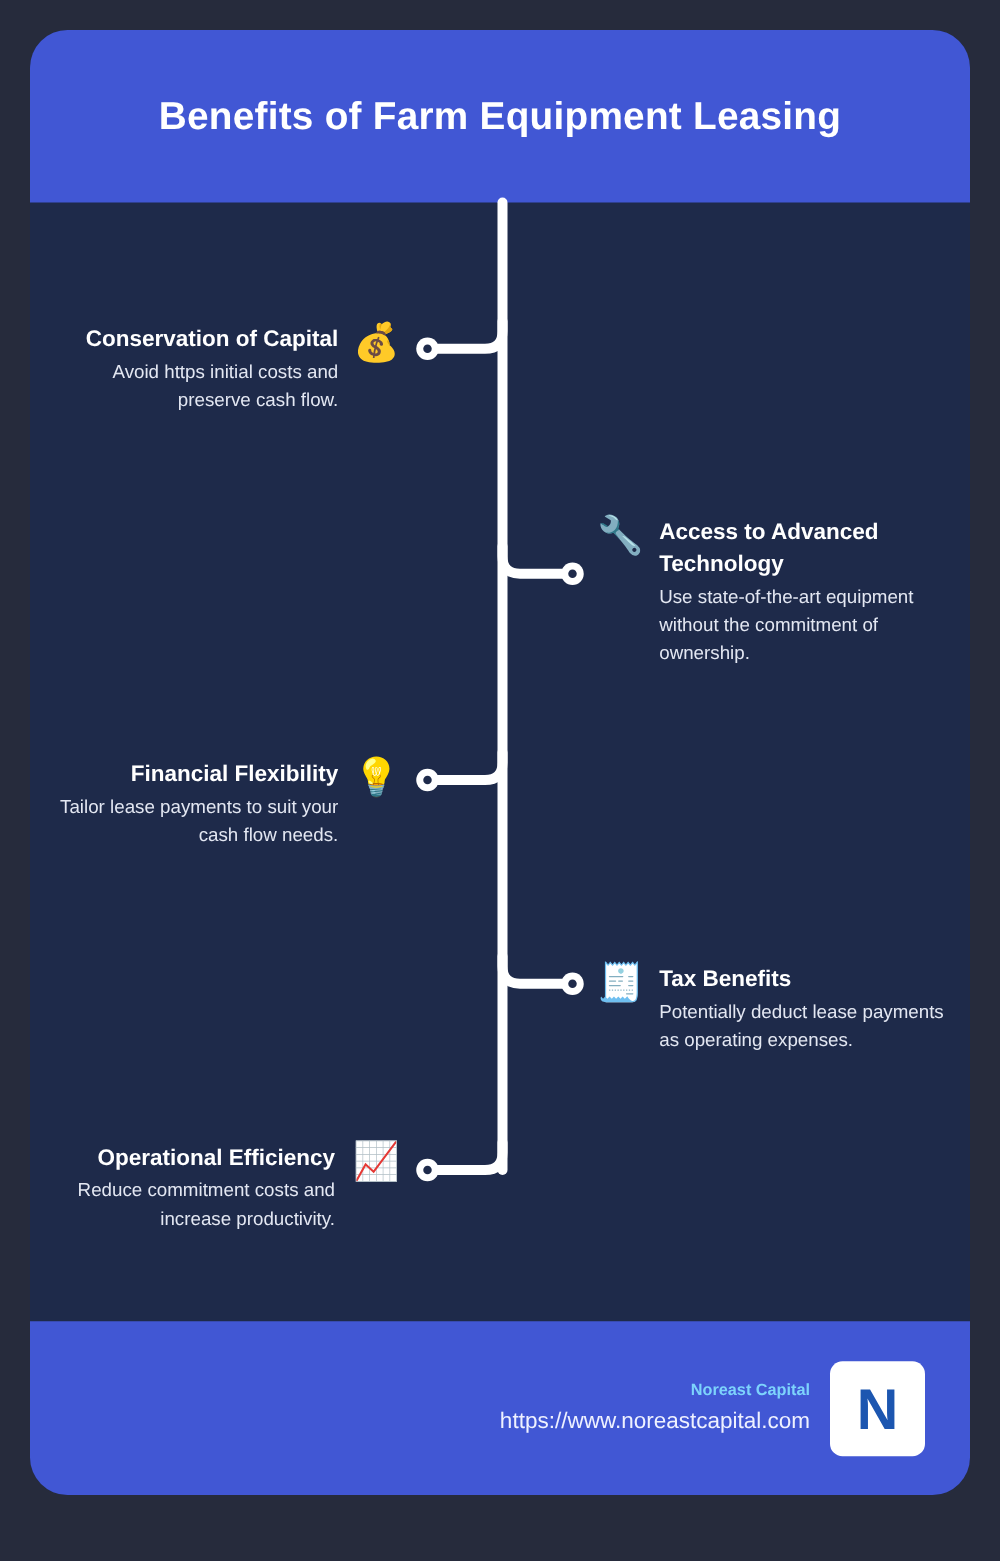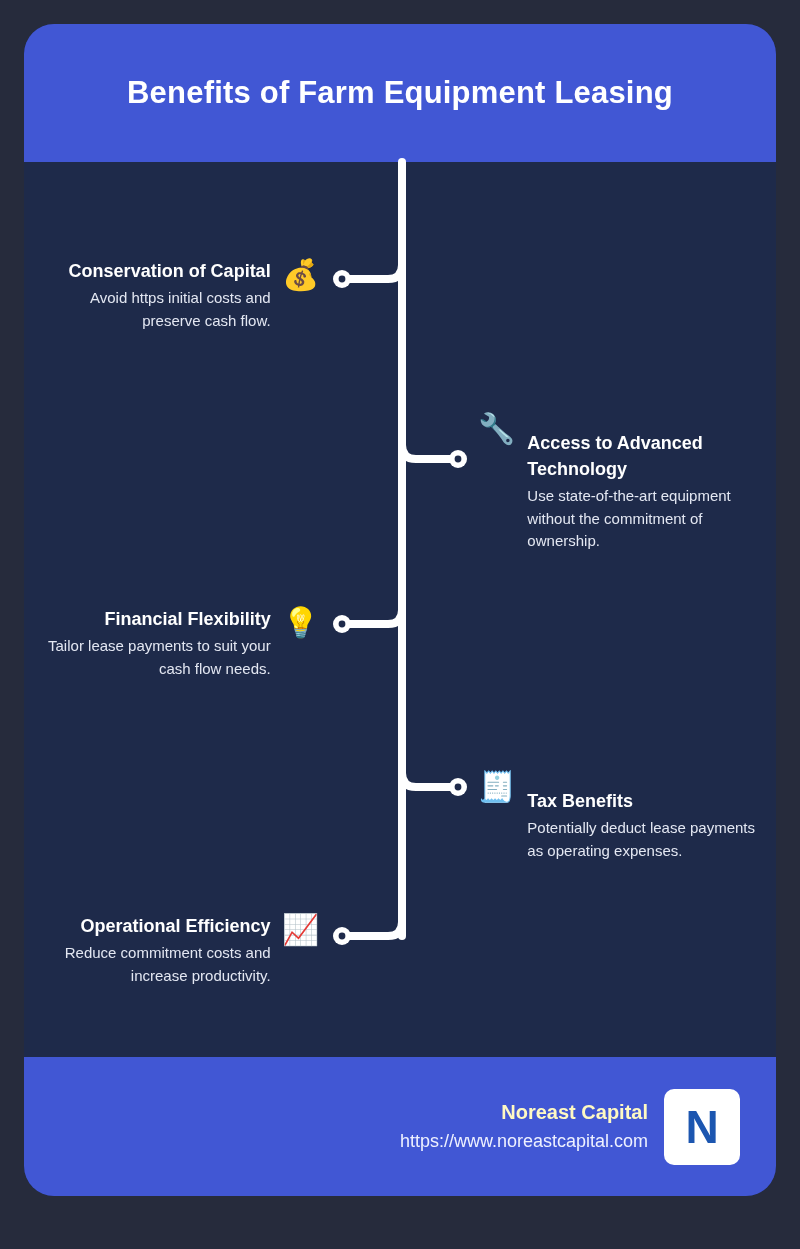--- a/index.html
+++ b/index.html
@@ -66,22 +66,22 @@
     align-items: center;
     justify-content: flex-end;
     padding-right: 36px;
     box-sizing: border-box;
   }
   .footer-text {
     text-align: right;
     margin-right: 16px;
   }
   .footer-brand {
-    color: #fef9c3;
-    font-size: 20px;
+    color: #7dd3fc;
+    font-size: 13px;
     font-weight: bold;
     line-height: 1.5;
   }
   .footer-url {
     color: #eef1ff;
     font-size: 18px;
     line-height: 1.6;
   }
   .footer-logo {
     width: 76px;
@@ -110,30 +110,30 @@
   }
 
   
   .item {
     position: absolute;
     display: flex;
     align-items: flex-start;
   }
   .item-left {
     flex-direction: row;
-    justify-content: flex-end;
+    justify-content: space-between;
   }
   .item-right {
     flex-direction: row;
   }
   .item-text {
     width: 248px;
   }
   .item-left .item-text { text-align: right; }
-  .item-right .item-text { text-align: left; margin-top: 18px; }
+  .item-right .item-text { text-align: left; }
 
   .item-title {
     color: #ffffff;
     font-size: 18px;
     font-weight: bold;
     line-height: 1.45;
     margin: 0 0 3px 0;
   }
   .item-desc {
     color: #e3e7f2;

